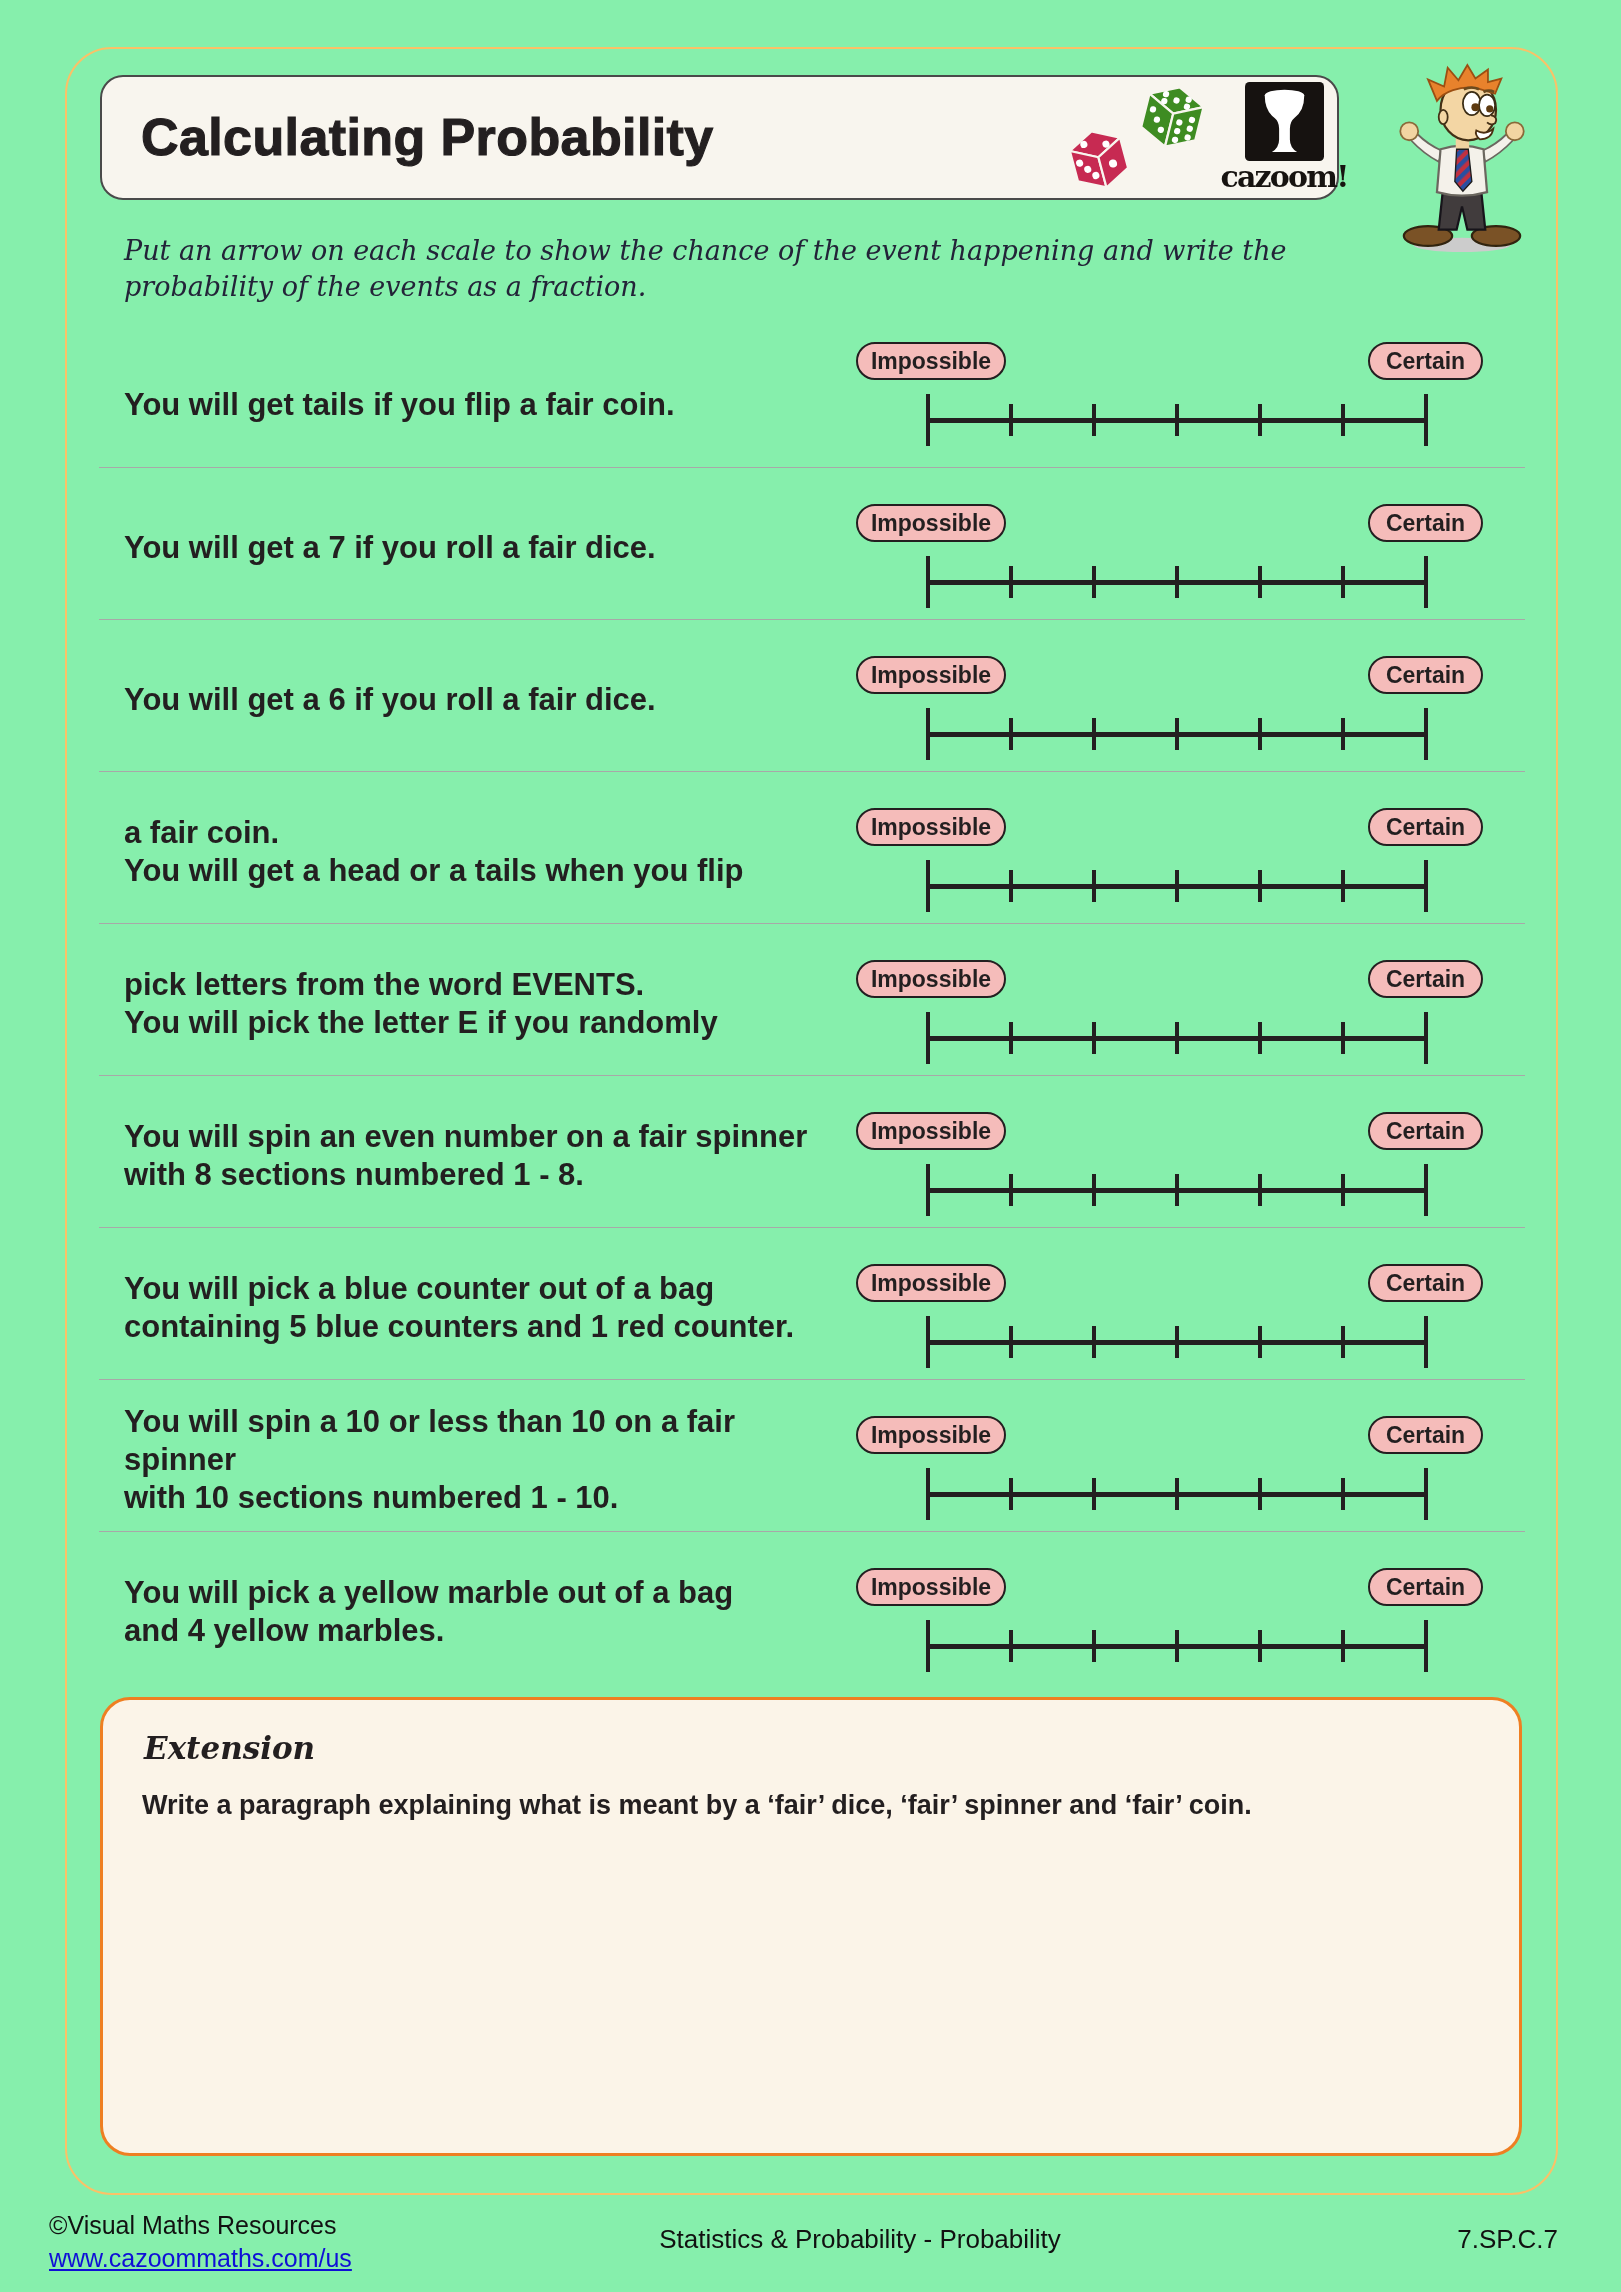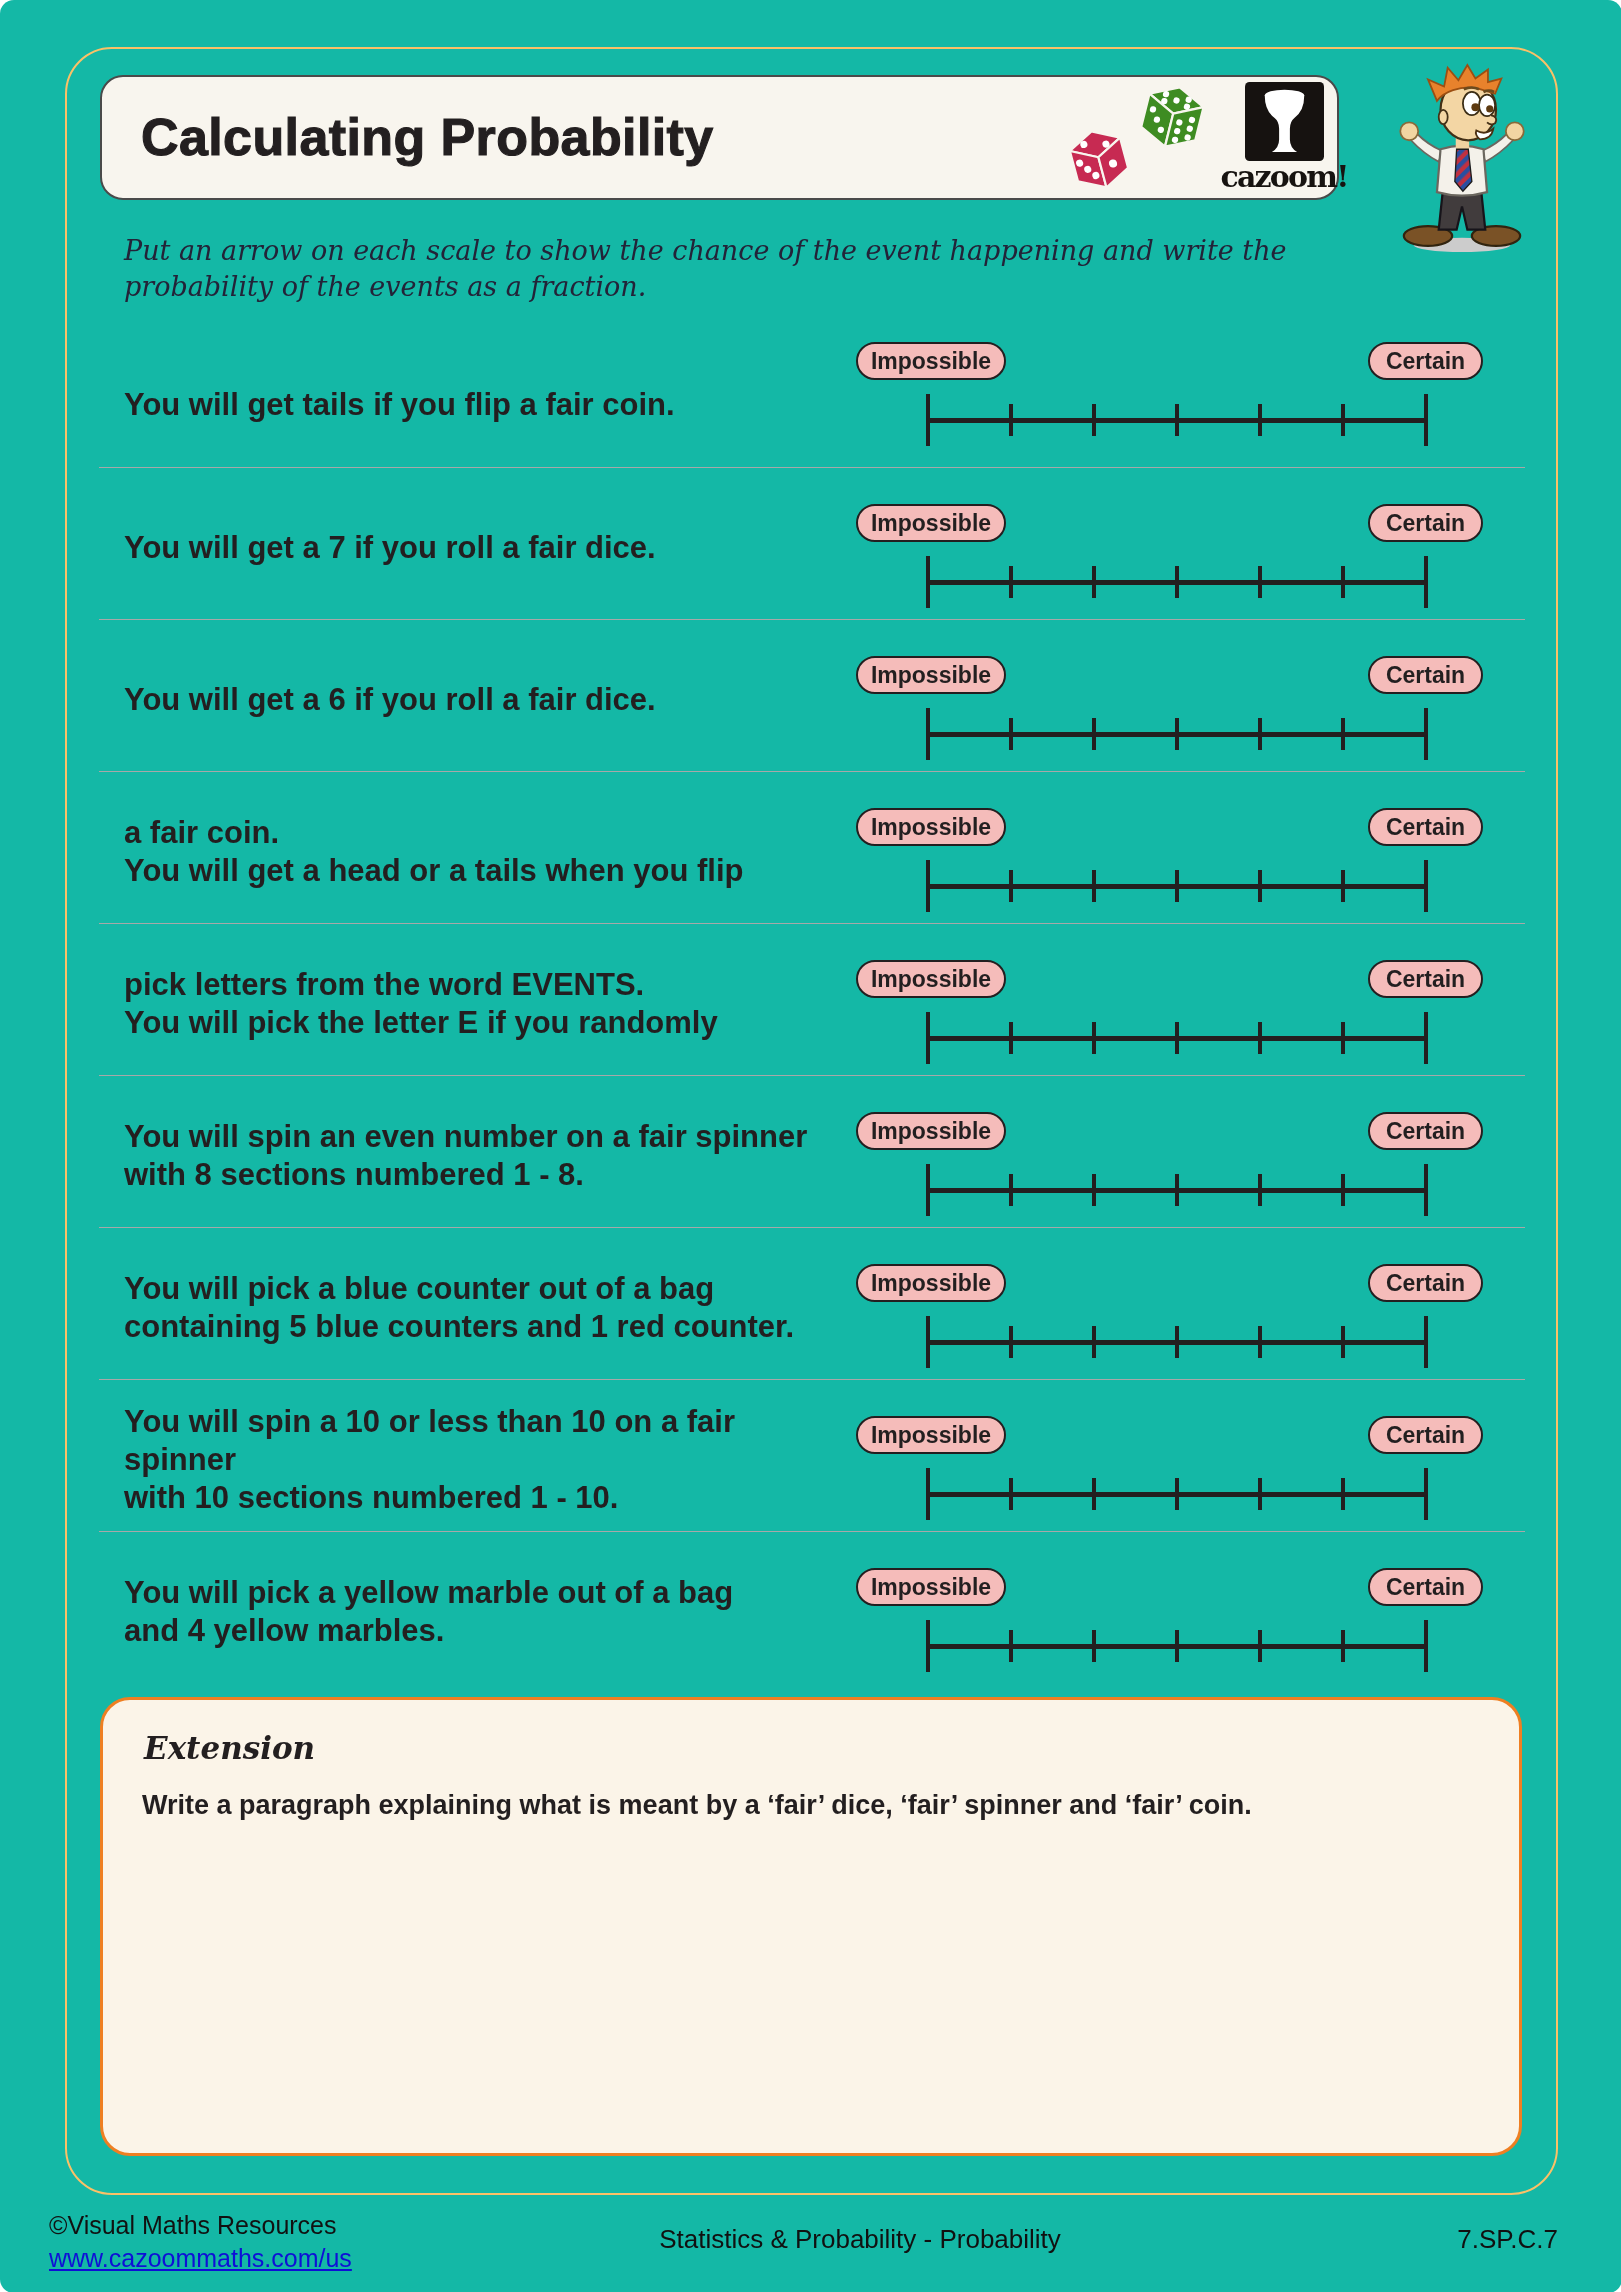--- a/index.html
+++ b/index.html
@@ -1,17 +1,17 @@
 <!DOCTYPE html>
 <html style="font-size:14.3px"><head>
 <meta charset="utf-8">
 <style>
   html,body{margin:0;padding:0;background:#ffffff;}
   body{width:1622px;height:2293px;position:relative;font-family:"Liberation Sans",sans-serif;color:#231f20;}
-  .page{position:absolute;inset:0;background:#14b8a6;overflow:hidden;border-radius:14px;}
+  .page{position:absolute;inset:0;background:#86efac;overflow:hidden;}
 
   
   .frame{position:absolute;left:65px;top:47px;width:1489px;height:2144px;border:2.7px solid #fbc167;border-radius:47px;}
 
   
   .title-box{position:absolute;left:100px;top:75px;width:1239px;height:125px;background:#f8f5ee;
              border:2.2px solid #4a4a4a;border-radius:23px;box-sizing:border-box;}
   .title{position:absolute;left:39px;top:0;line-height:121px;font-size:52px;font-weight:bold;
          letter-spacing:0.4px;color:#231f20;-webkit-text-stroke:1.1px #231f20;}
   .die{position:absolute;}

